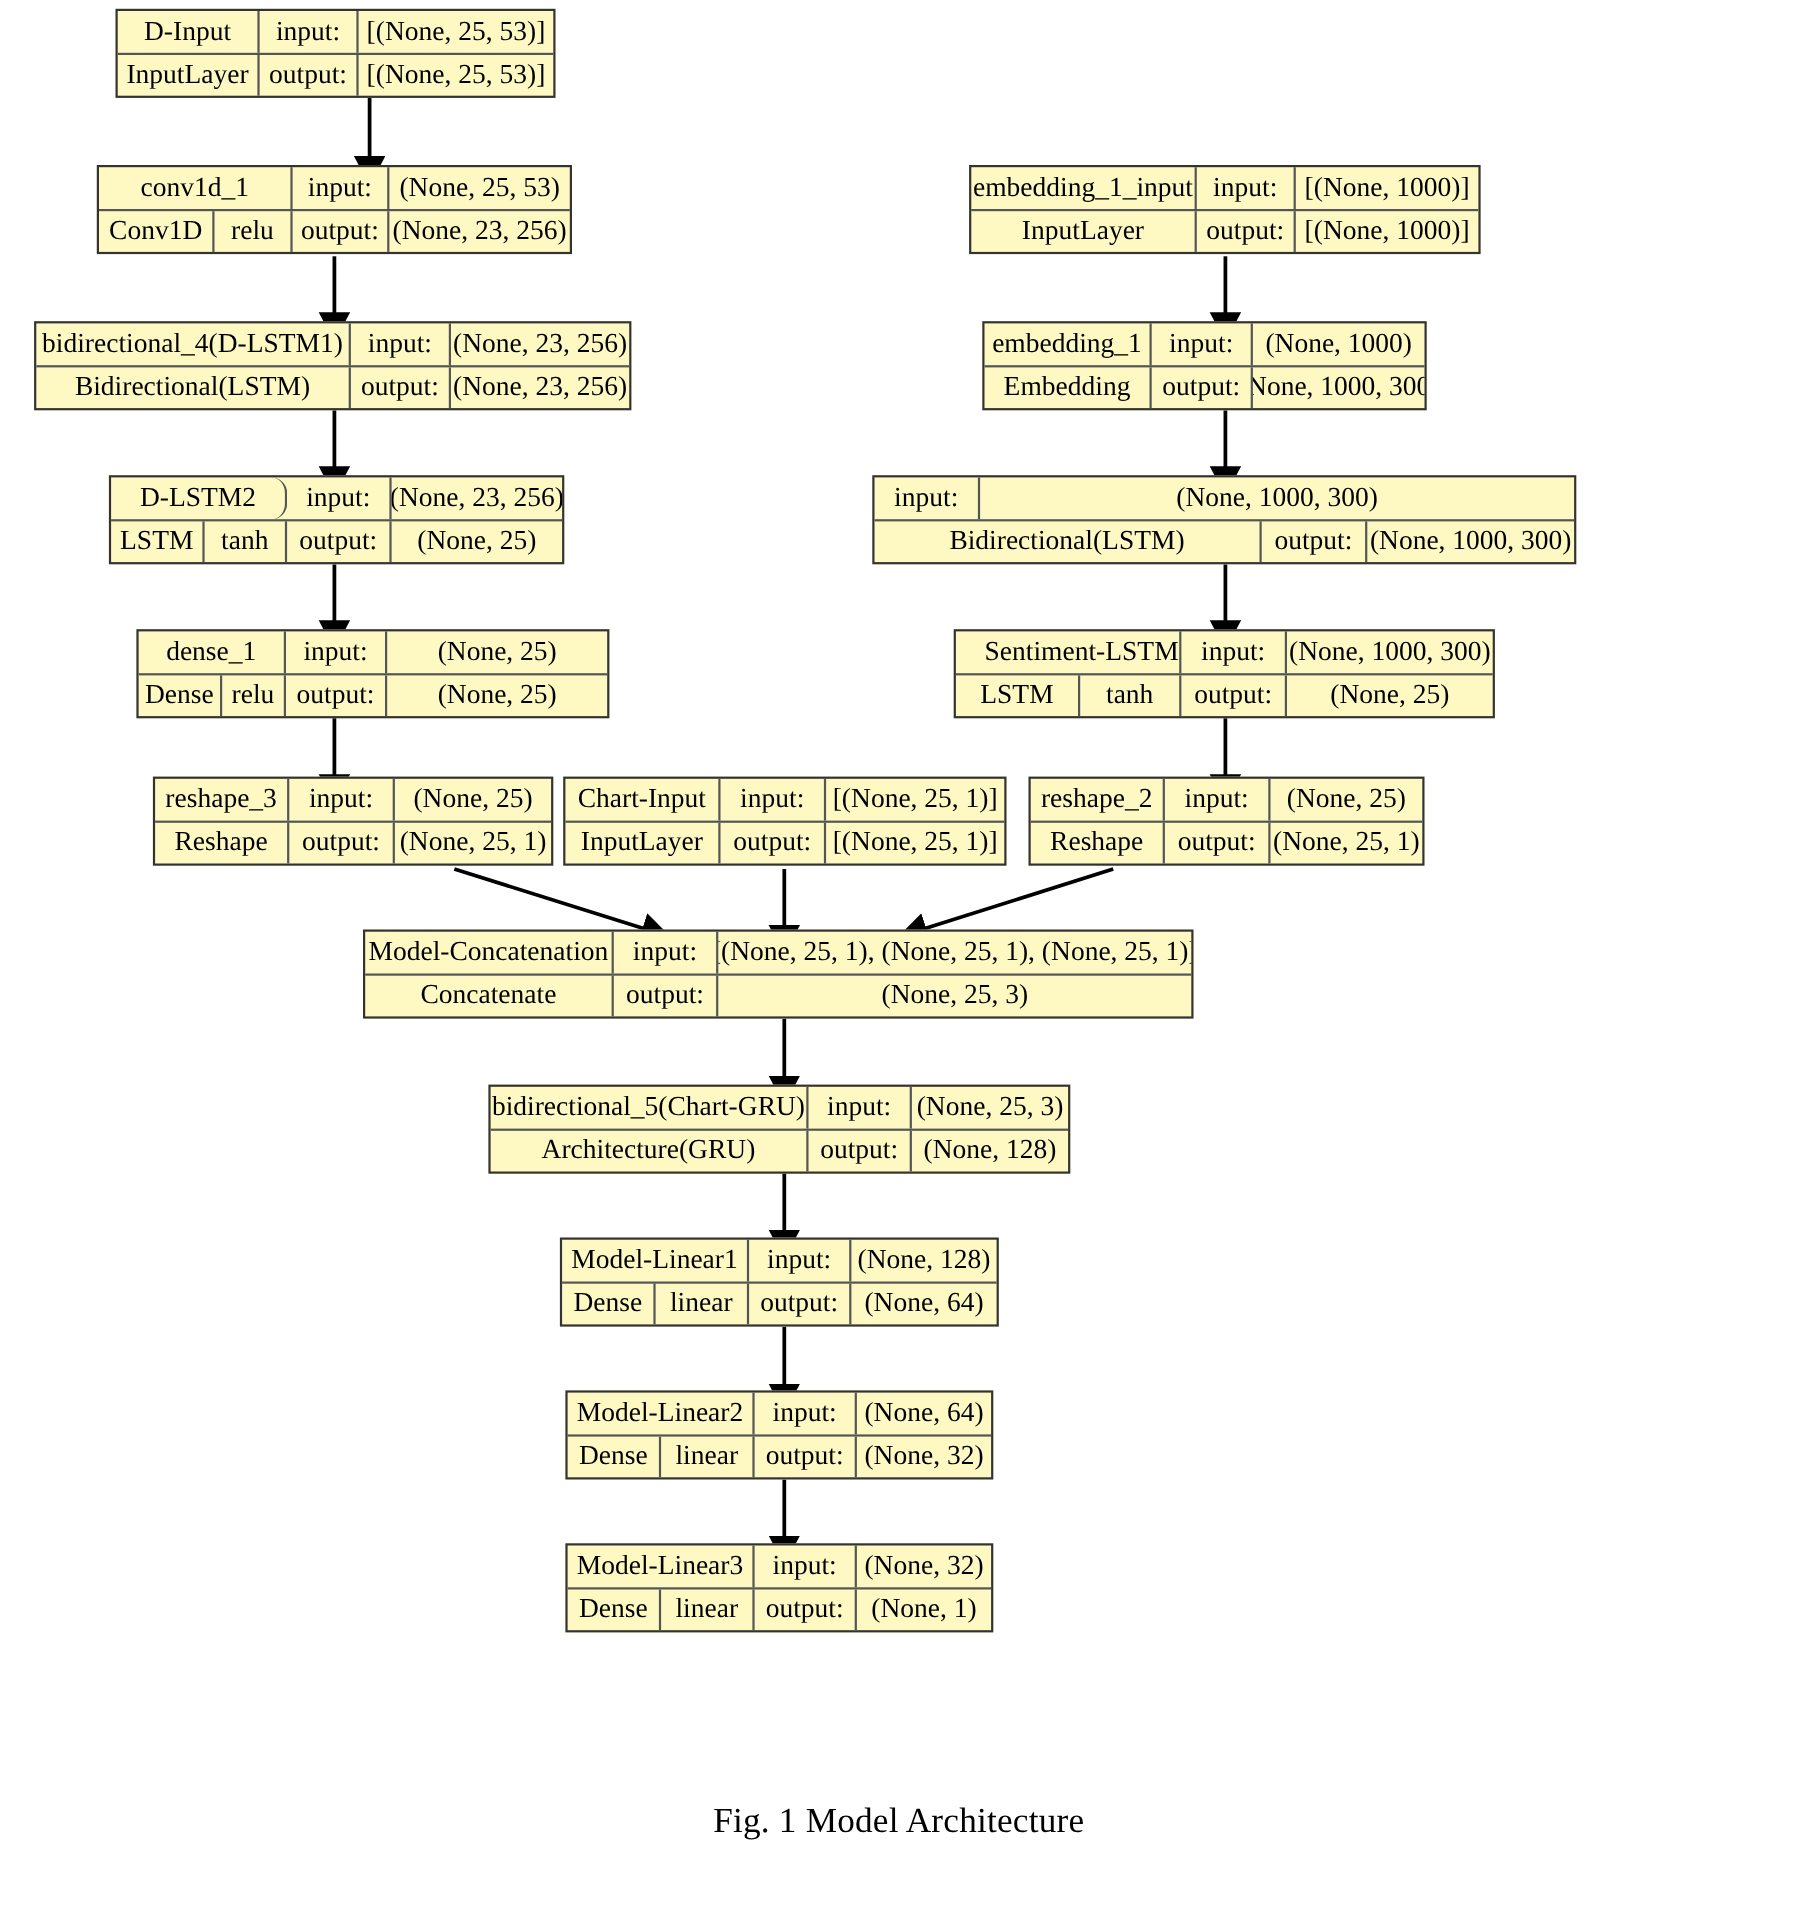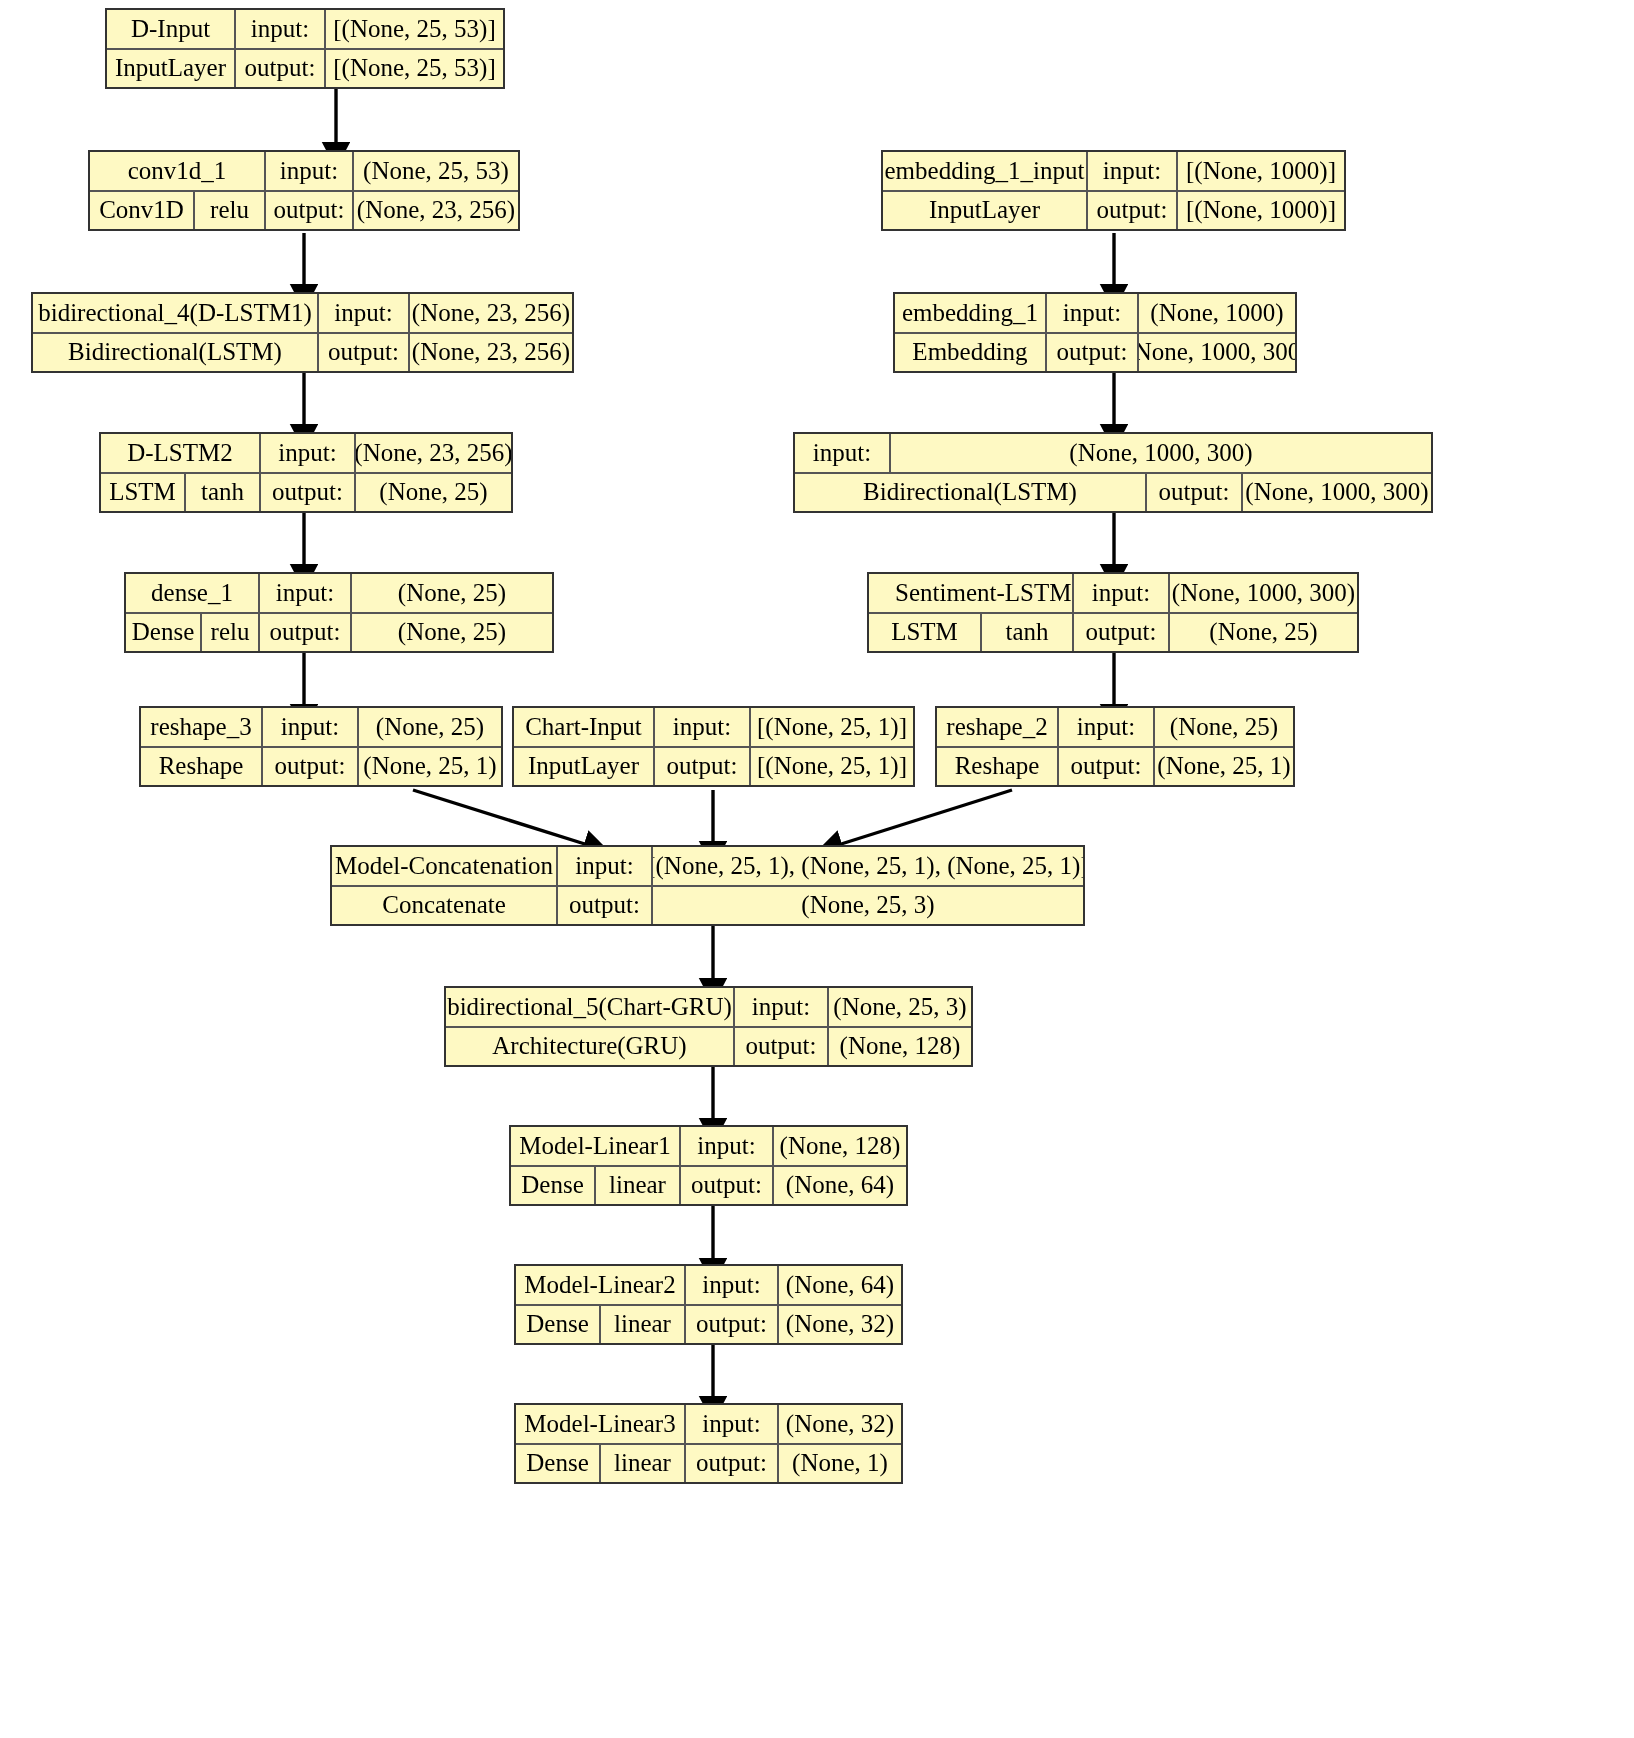--- a/index.html
+++ b/index.html
@@ -150,21 +150,21 @@
     </div>
     <div class="row">
       <div class="cell c-name" style="flex:0 0 286px;">Bidirectional(LSTM)</div>
       <div class="cell c-label" style="flex:0 0 91px;">output:</div>
       <div class="cell c-shape" style="flex:1 1 auto;">(None, 23, 256)</div>
     </div>
   </div>
 
   <div class="node" style="left:99px; top:432px; width:414px; height:81px;">
     <div class="row top">
-      <div class="cell c-name" style="flex:0 0 160px;">D-LSTM2</div>
+      <div class="cell c-name" style="flex:0 0 160px;border-radius:14px;">D-LSTM2</div>
       <div class="cell c-label" style="flex:0 0 95px;">input:</div>
       <div class="cell c-shape" style="flex:1 1 auto;">(None, 23, 256)</div>
     </div>
     <div class="row">
       <div class="cell c-name" style="flex:0 0 85px;">LSTM</div>
       <div class="cell c-name" style="flex:0 0 75px;">tanh</div>
       <div class="cell c-label" style="flex:0 0 95px;">output:</div>
       <div class="cell c-shape" style="flex:1 1 auto;">(None, 25)</div>
     </div>
   </div>
@@ -335,14 +335,15 @@
       <div class="cell c-shape" style="flex:1 1 auto;">(None, 32)</div>
     </div>
     <div class="row">
       <div class="cell c-name" style="flex:0 0 85px;">Dense</div>
       <div class="cell c-name" style="flex:0 0 85px;">linear</div>
       <div class="cell c-label" style="flex:0 0 93px;">output:</div>
       <div class="cell c-shape" style="flex:1 1 auto;">(None, 1)</div>
     </div>
   </div>
 
+  <div id="caption">Fig. 1  Model Architecture</div>
 
 </div>
 
 </body></html>

